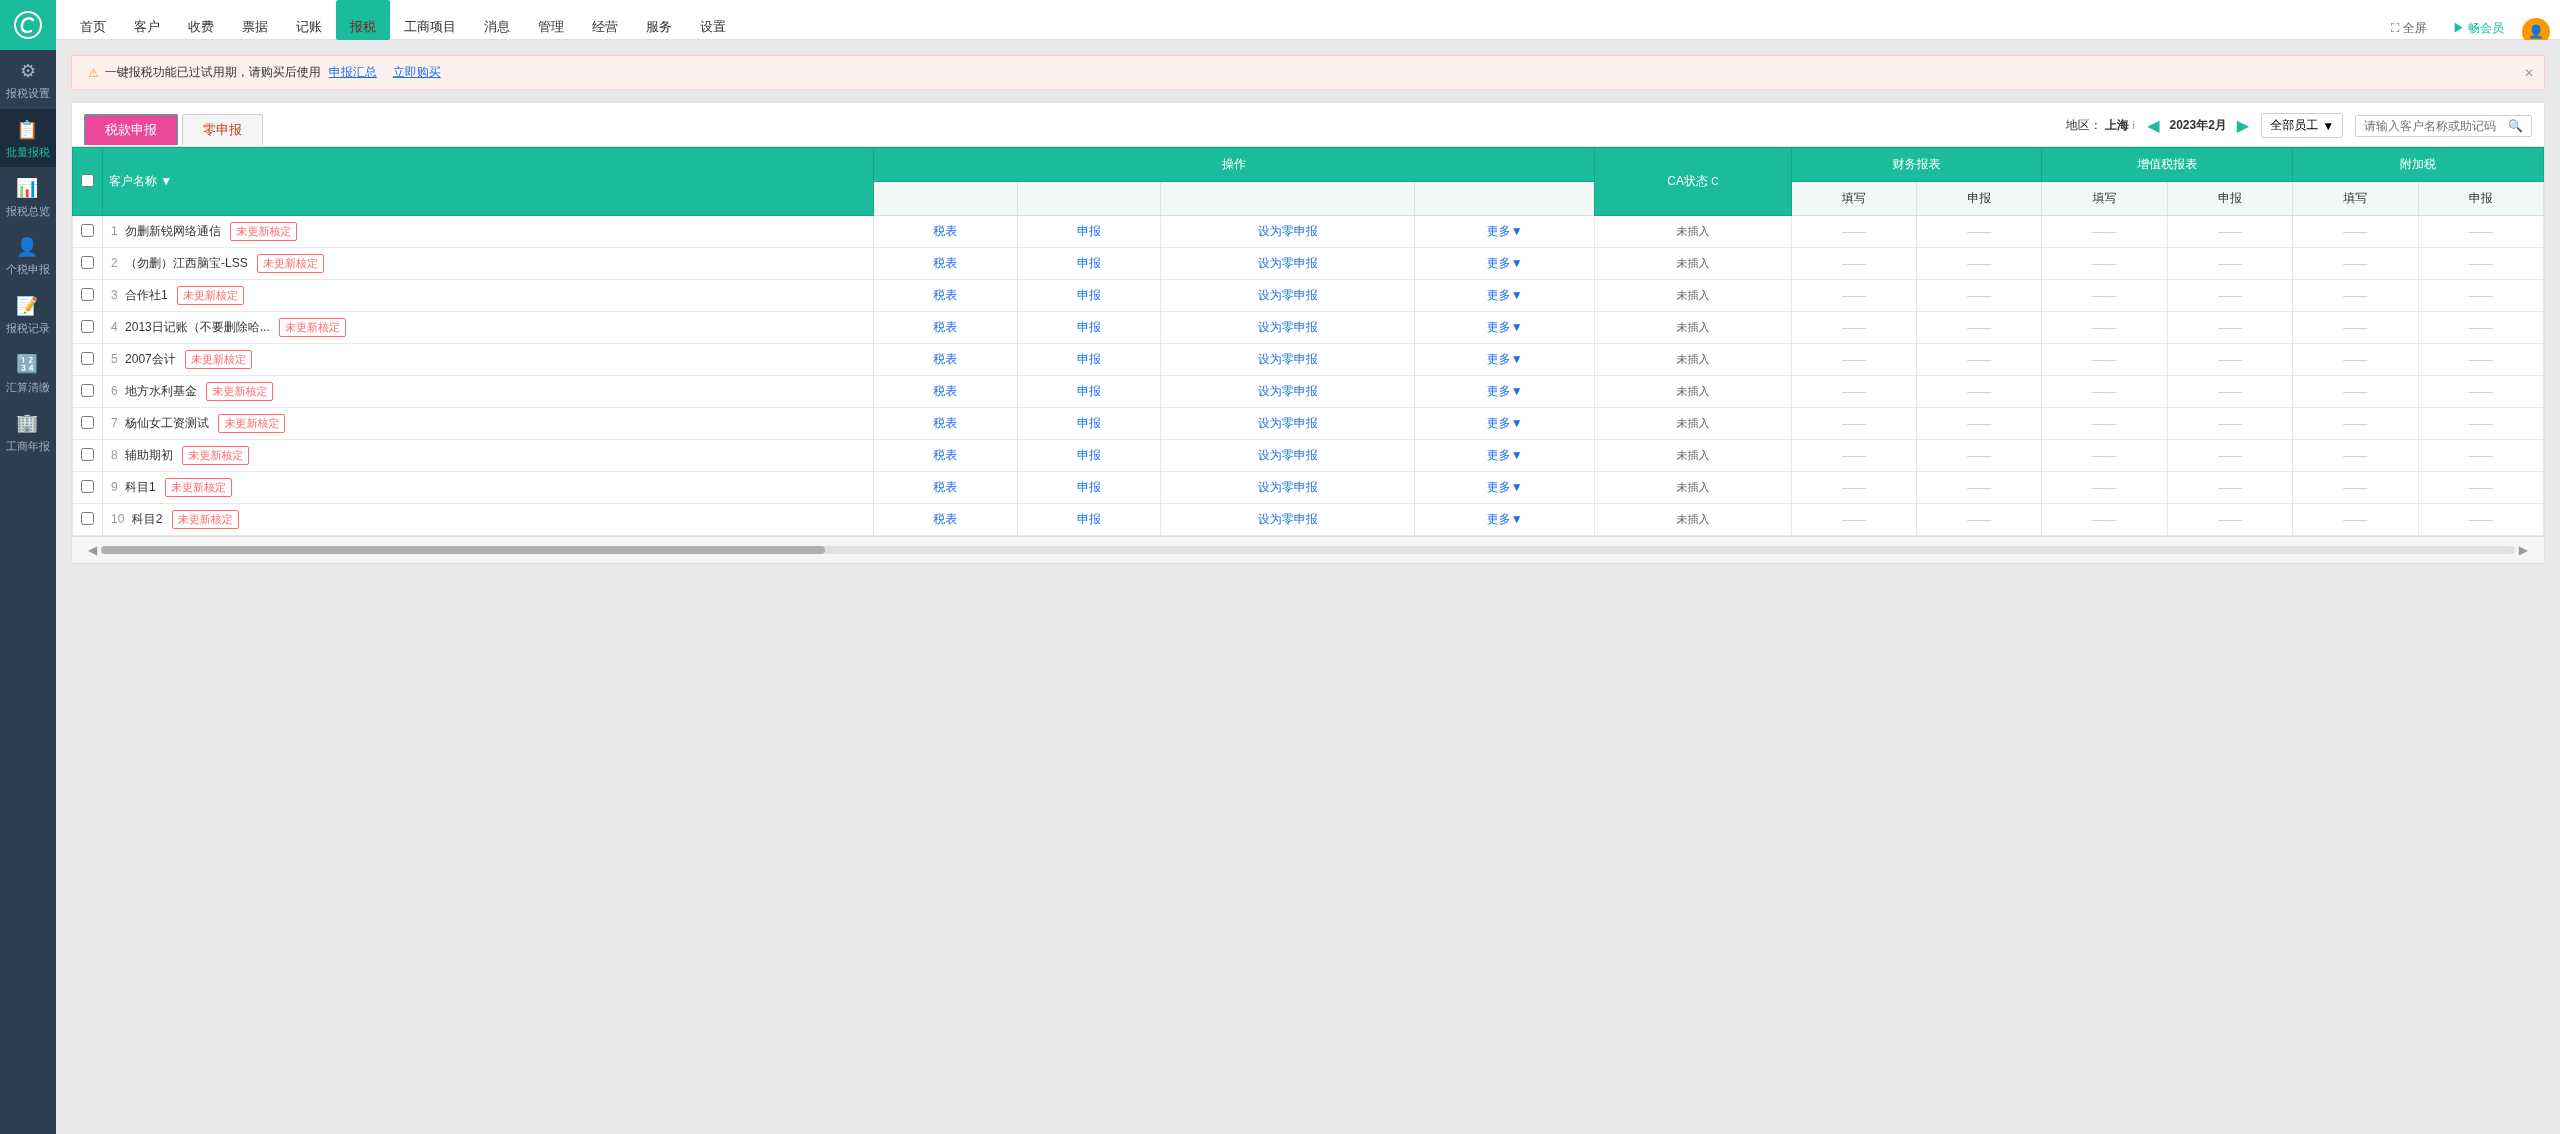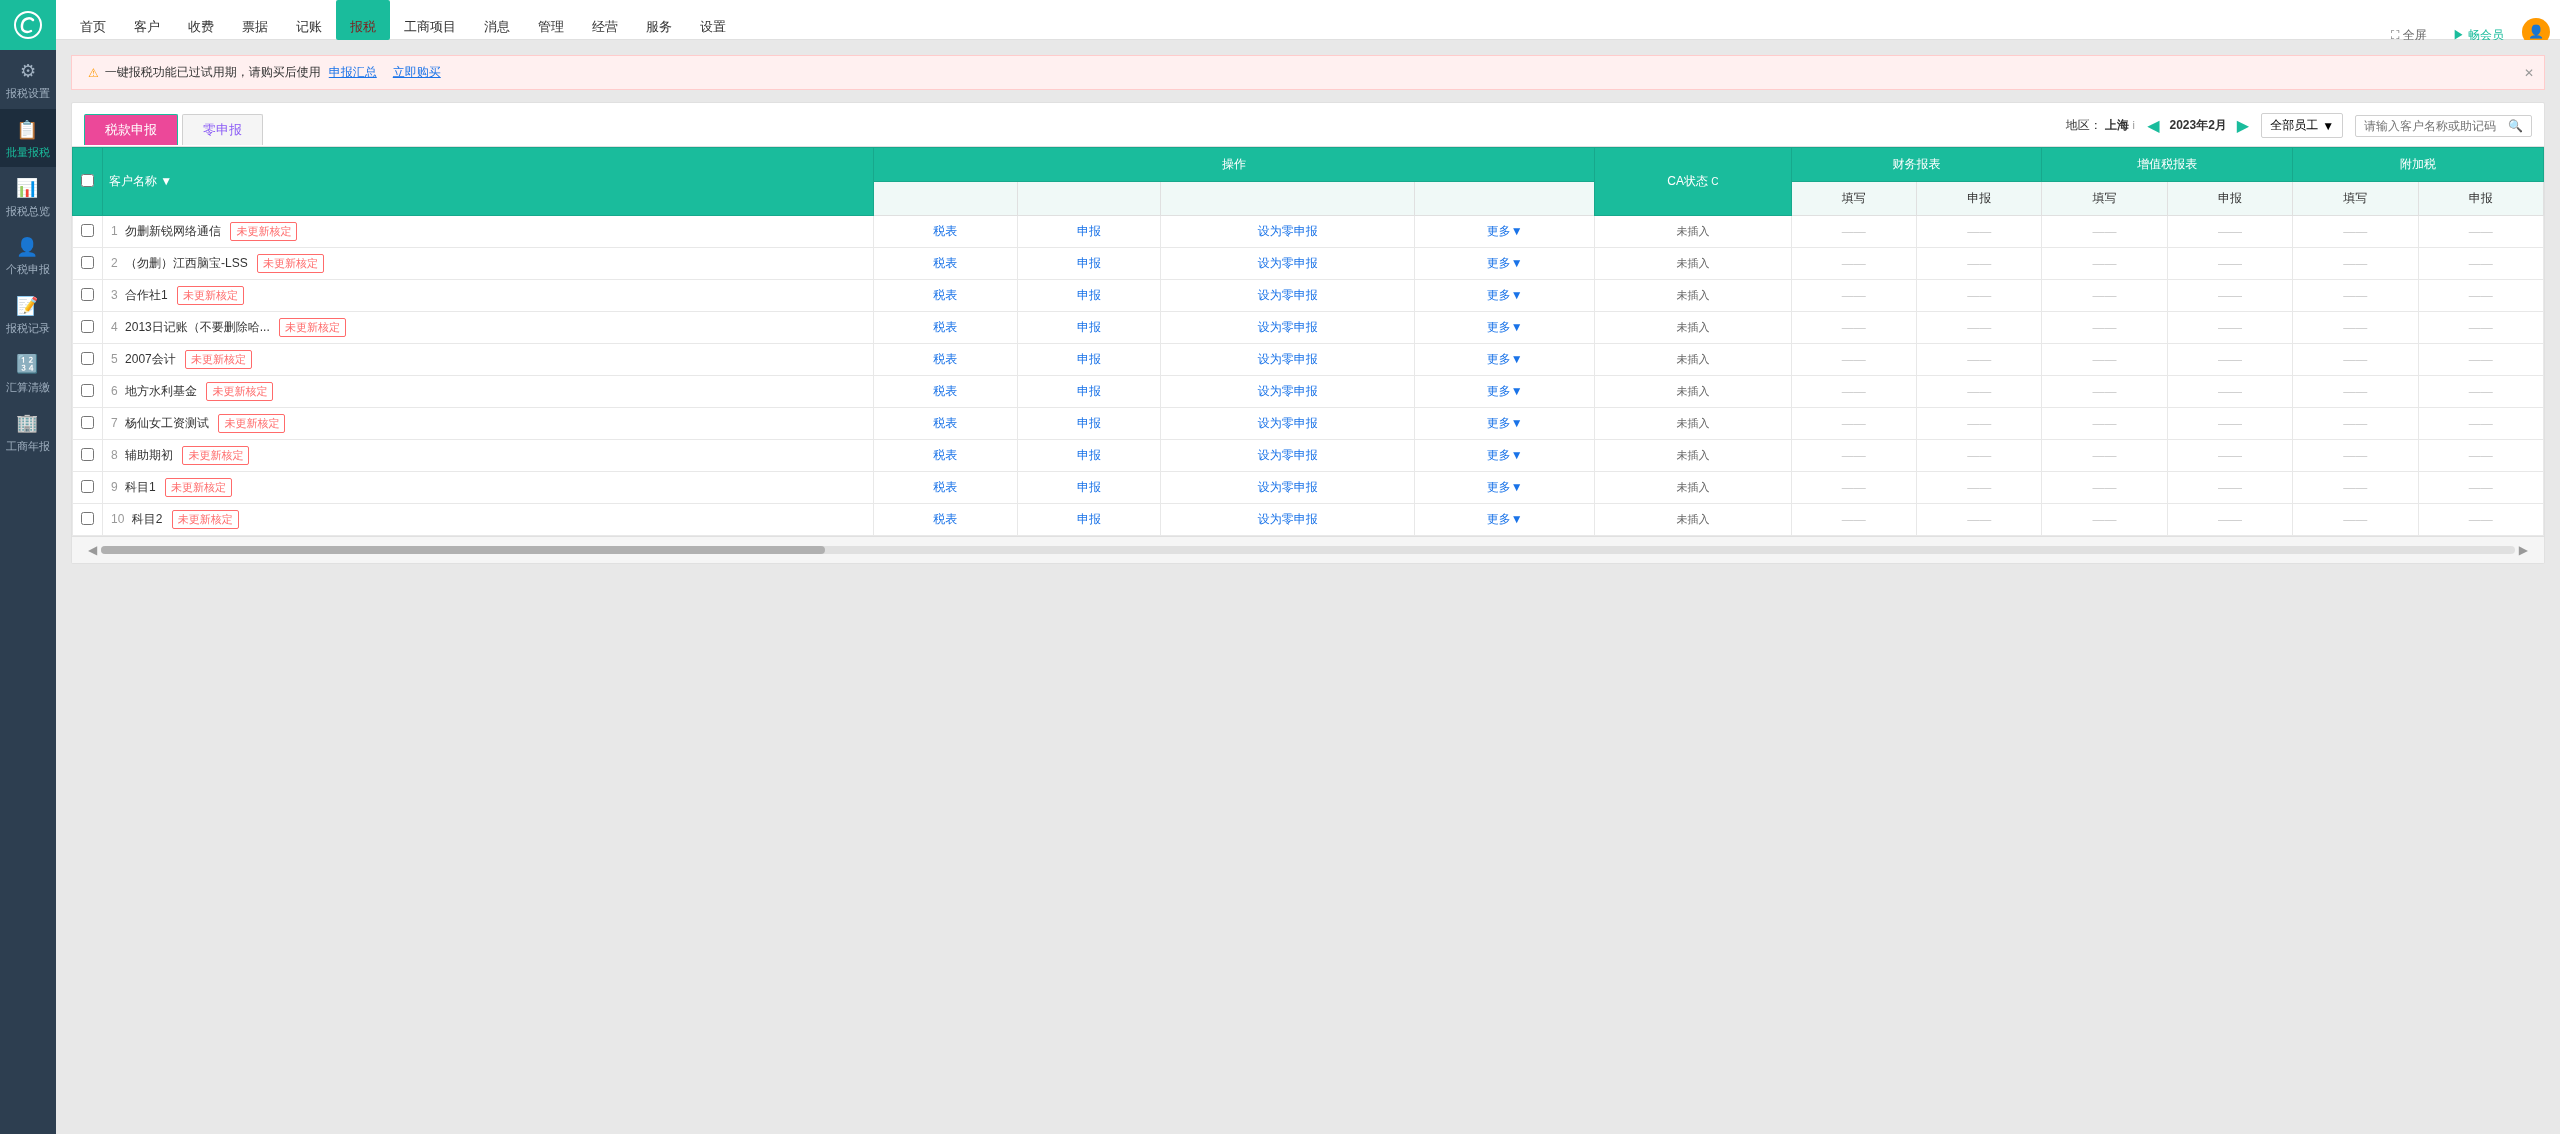--- a/index.html
+++ b/index.html
@@ -61,21 +61,21 @@
       height: 40px;
       display: flex;
       align-items: flex-end;
       cursor: pointer;
       font-size: 13px;
       color: #333;
       font-family: Liberation Mono, monospace;
     }
     .nav-item.active { background: #1abc9c; color: #7f1d1d; border-radius: 2px; }
     .nav-spacer { flex: 1; }
-    .nav-right { display: flex; align-items: flex-end; gap: 10px; font-size: 12px; color: #666; margin-top: 24px; }
+    .nav-right { display: flex; align-items: flex-start; gap: 10px; font-size: 12px; color: #666; margin-top: 24px; }
     .nav-right-btn { cursor: pointer; padding: 2px 8px; }
 
     
     .content-area {
       flex: 1;
       display: flex;
       overflow: hidden;
     }
     .page-content {
       flex: 1;
@@ -110,21 +110,21 @@
       display: flex;
       align-items: center;
       padding: 10px 12px 0;
       border-bottom: 1px solid #e0e0e0;
       gap: 0;
     }
     .tab-btn {
       padding: 6px 20px;
       cursor: pointer;
       font-size: 13px;
-      color: #8b5cf6;
+      color: #c2410c;
       border: 1px solid #d0d0d0;
       background: #f5f5f5;
       border-bottom: none;
       margin-right: 4px;
       border-radius: 2px 2px 0 0;
     }
     .tab-btn.active {
       background: #ec4899;
       color: #fff;
       border-color: #1abc9c;

